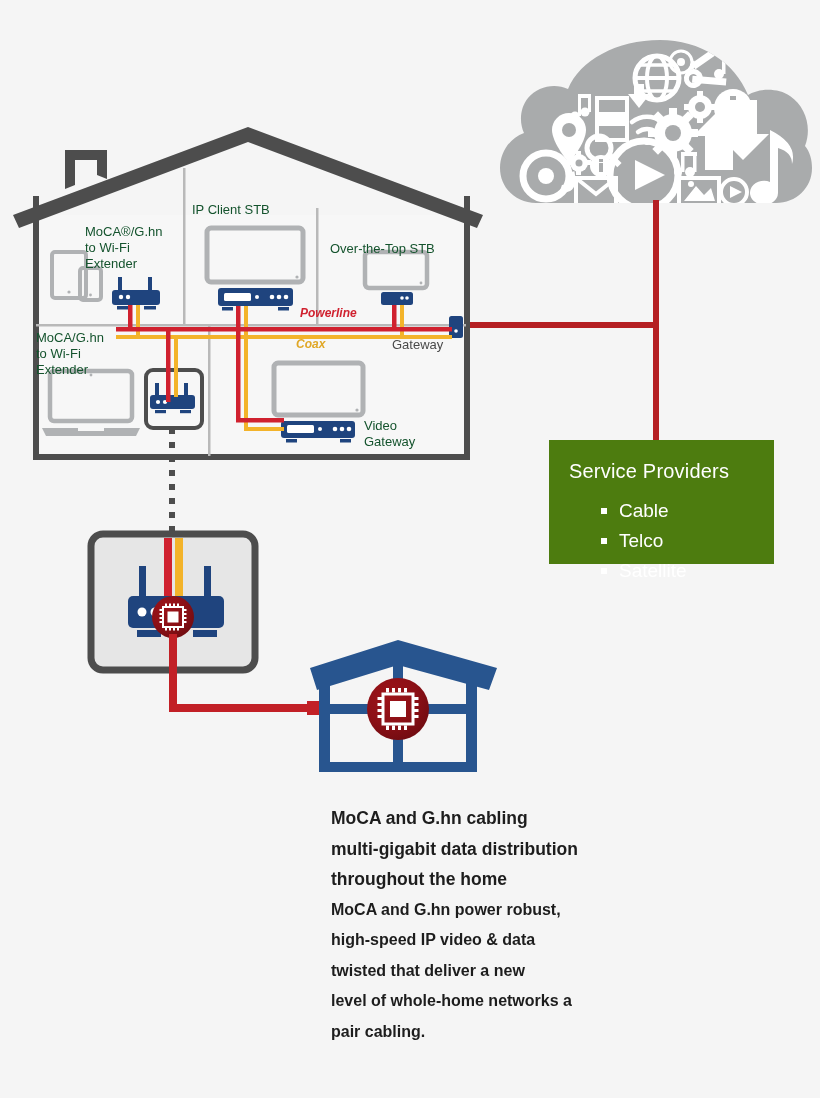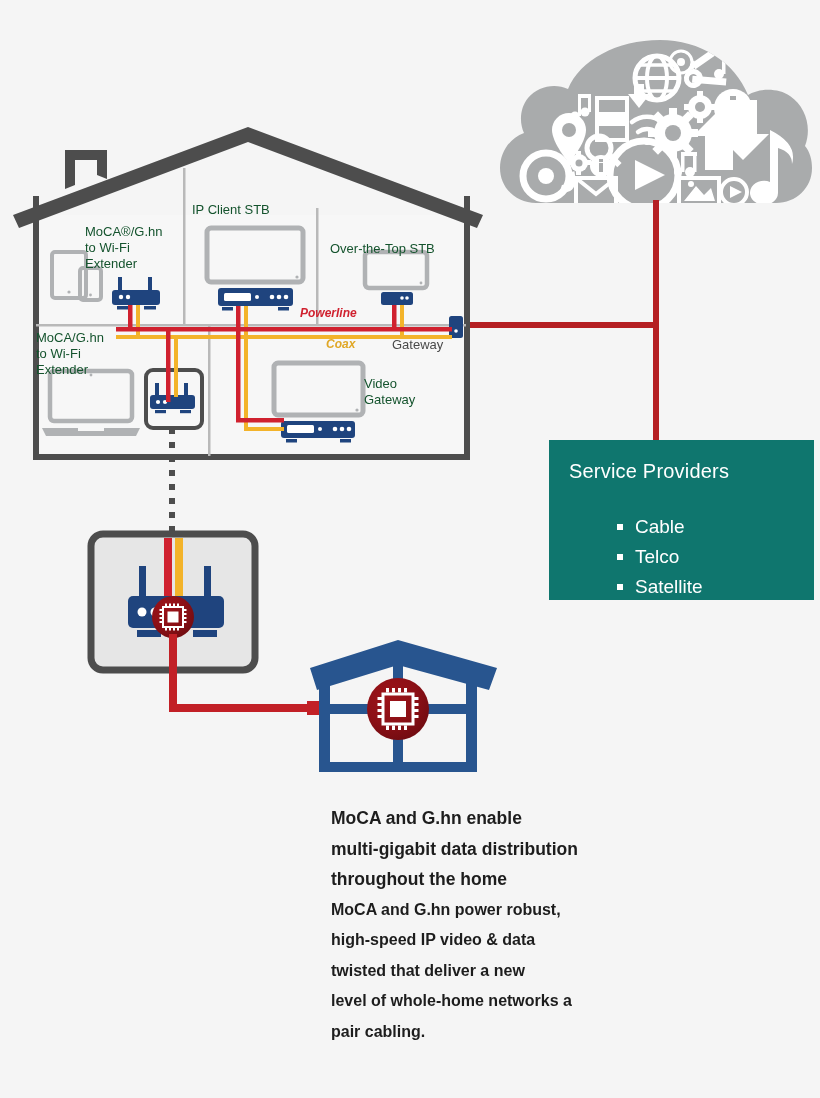--- a/index.html
+++ b/index.html
@@ -7,29 +7,28 @@
     width:820px;height:1098px;position:relative;overflow:hidden;
     font-family:"Liberation Sans","DejaVu Sans",sans-serif;
     background:#f5f5f5;
   }
   #stage{position:absolute;left:0;top:0;width:820px;height:1098px;}
   #svgroot{position:absolute;left:0;top:0;}
   .lbl{position:absolute;color:#14532d;font-size:13px;line-height:16px;text-align:left;white-space:pre-line;}
   .lbl-gw{position:absolute;color:#4a4a4a;font-size:13px;line-height:16px;}
   .wire-lbl{position:absolute;font-size:12px;font-weight:600;font-style:italic;}
   .sp-box{
-    position:absolute;left:549px;top:440px;width:225px;height:160px;
-    background:#0f766e;
-    padding-left:40px;
+    position:absolute;left:549px;top:440px;width:225px;height:124px;
+    background:#4d7c0f;
   }
   .sp-title{
     position:absolute;left:20px;top:20px;color:#ffffff;font-size:20px;font-weight:400;
     letter-spacing:.2px;
   }
-  .sp-list{position:absolute;left:52px;top:56px;margin:16px;padding:0;list-style:none;}
+  .sp-list{position:absolute;left:52px;top:56px;margin:0;padding:0;list-style:none;}
   .sp-list li{
     color:#ffffff;font-size:19px;line-height:30px;position:relative;padding-left:18px;
   }
   .sp-list li:before{
     content:"";position:absolute;left:0;top:12px;width:6px;height:6px;background:#ffffff;
   }
   .caption{position:absolute;left:331px;top:803px;width:330px;}
   .caption .hd{
     color:#1d1d1d;font-size:17.5px;font-weight:bold;line-height:30.5px;margin:0;
   }
@@ -463,40 +462,40 @@
 Extender</div>
 
   <div class="lbl" style="left:192px;top:202px;width:126px;">IP Client STB</div>
 
   <div class="lbl" style="left:330px;top:229px;width:132px;margin-top:12px;">Over-the-Top STB</div>
 
   <div class="lbl" style="left:36px;top:330px;width:120px;">MoCA/G.hn
 to Wi-Fi
 Extender</div>
 
-  <div class="lbl" style="left:364px;top:376px;width:70px;">Video
+  <div class="lbl" style="left:364px;top:418px;width:70px;">Video
 Gateway</div>
 
   <div class="lbl-gw" style="left:392px;top:337px;">Gateway</div>
 
   <div class="wire-lbl" style="left:300px;top:306px;color:#d0212f;">Powerline</div>
 
-  <div class="wire-lbl" style="left:326px;top:337px;color:#e0a726;">Coax</div>
+  <div class="wire-lbl" style="left:296px;top:337px;color:#e0a726;">Coax</div>
 
   <div class="sp-box">
     <div class="sp-title">Service Providers</div>
     <ul class="sp-list">
       <li>Cable</li>
       <li>Telco</li>
       <li>Satellite</li>
     </ul>
   </div>
 
   <div class="caption">
-    <div class="hd">MoCA and G.hn enable</div>
+    <div class="hd">MoCA and G.hn cabling</div>
     <div class="hd">multi-gigabit data distribution</div>
     <div class="hd">throughout the home</div>
     <div class="bd">MoCA and G.hn power robust,</div>
     <div class="bd">high-speed IP video &amp; data</div>
     <div class="bd">twisted that deliver a new</div>
     <div class="bd">level of whole-home networks a</div>
     <div class="bd">pair cabling.</div>
   </div>
 
 </div>

